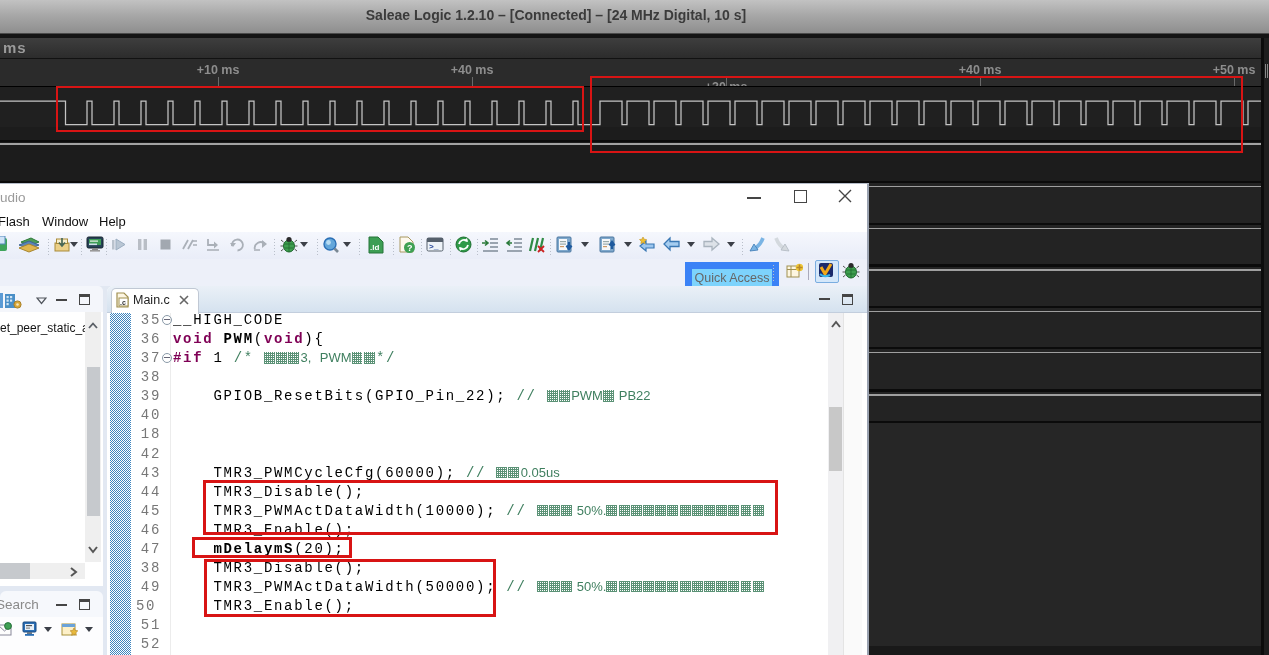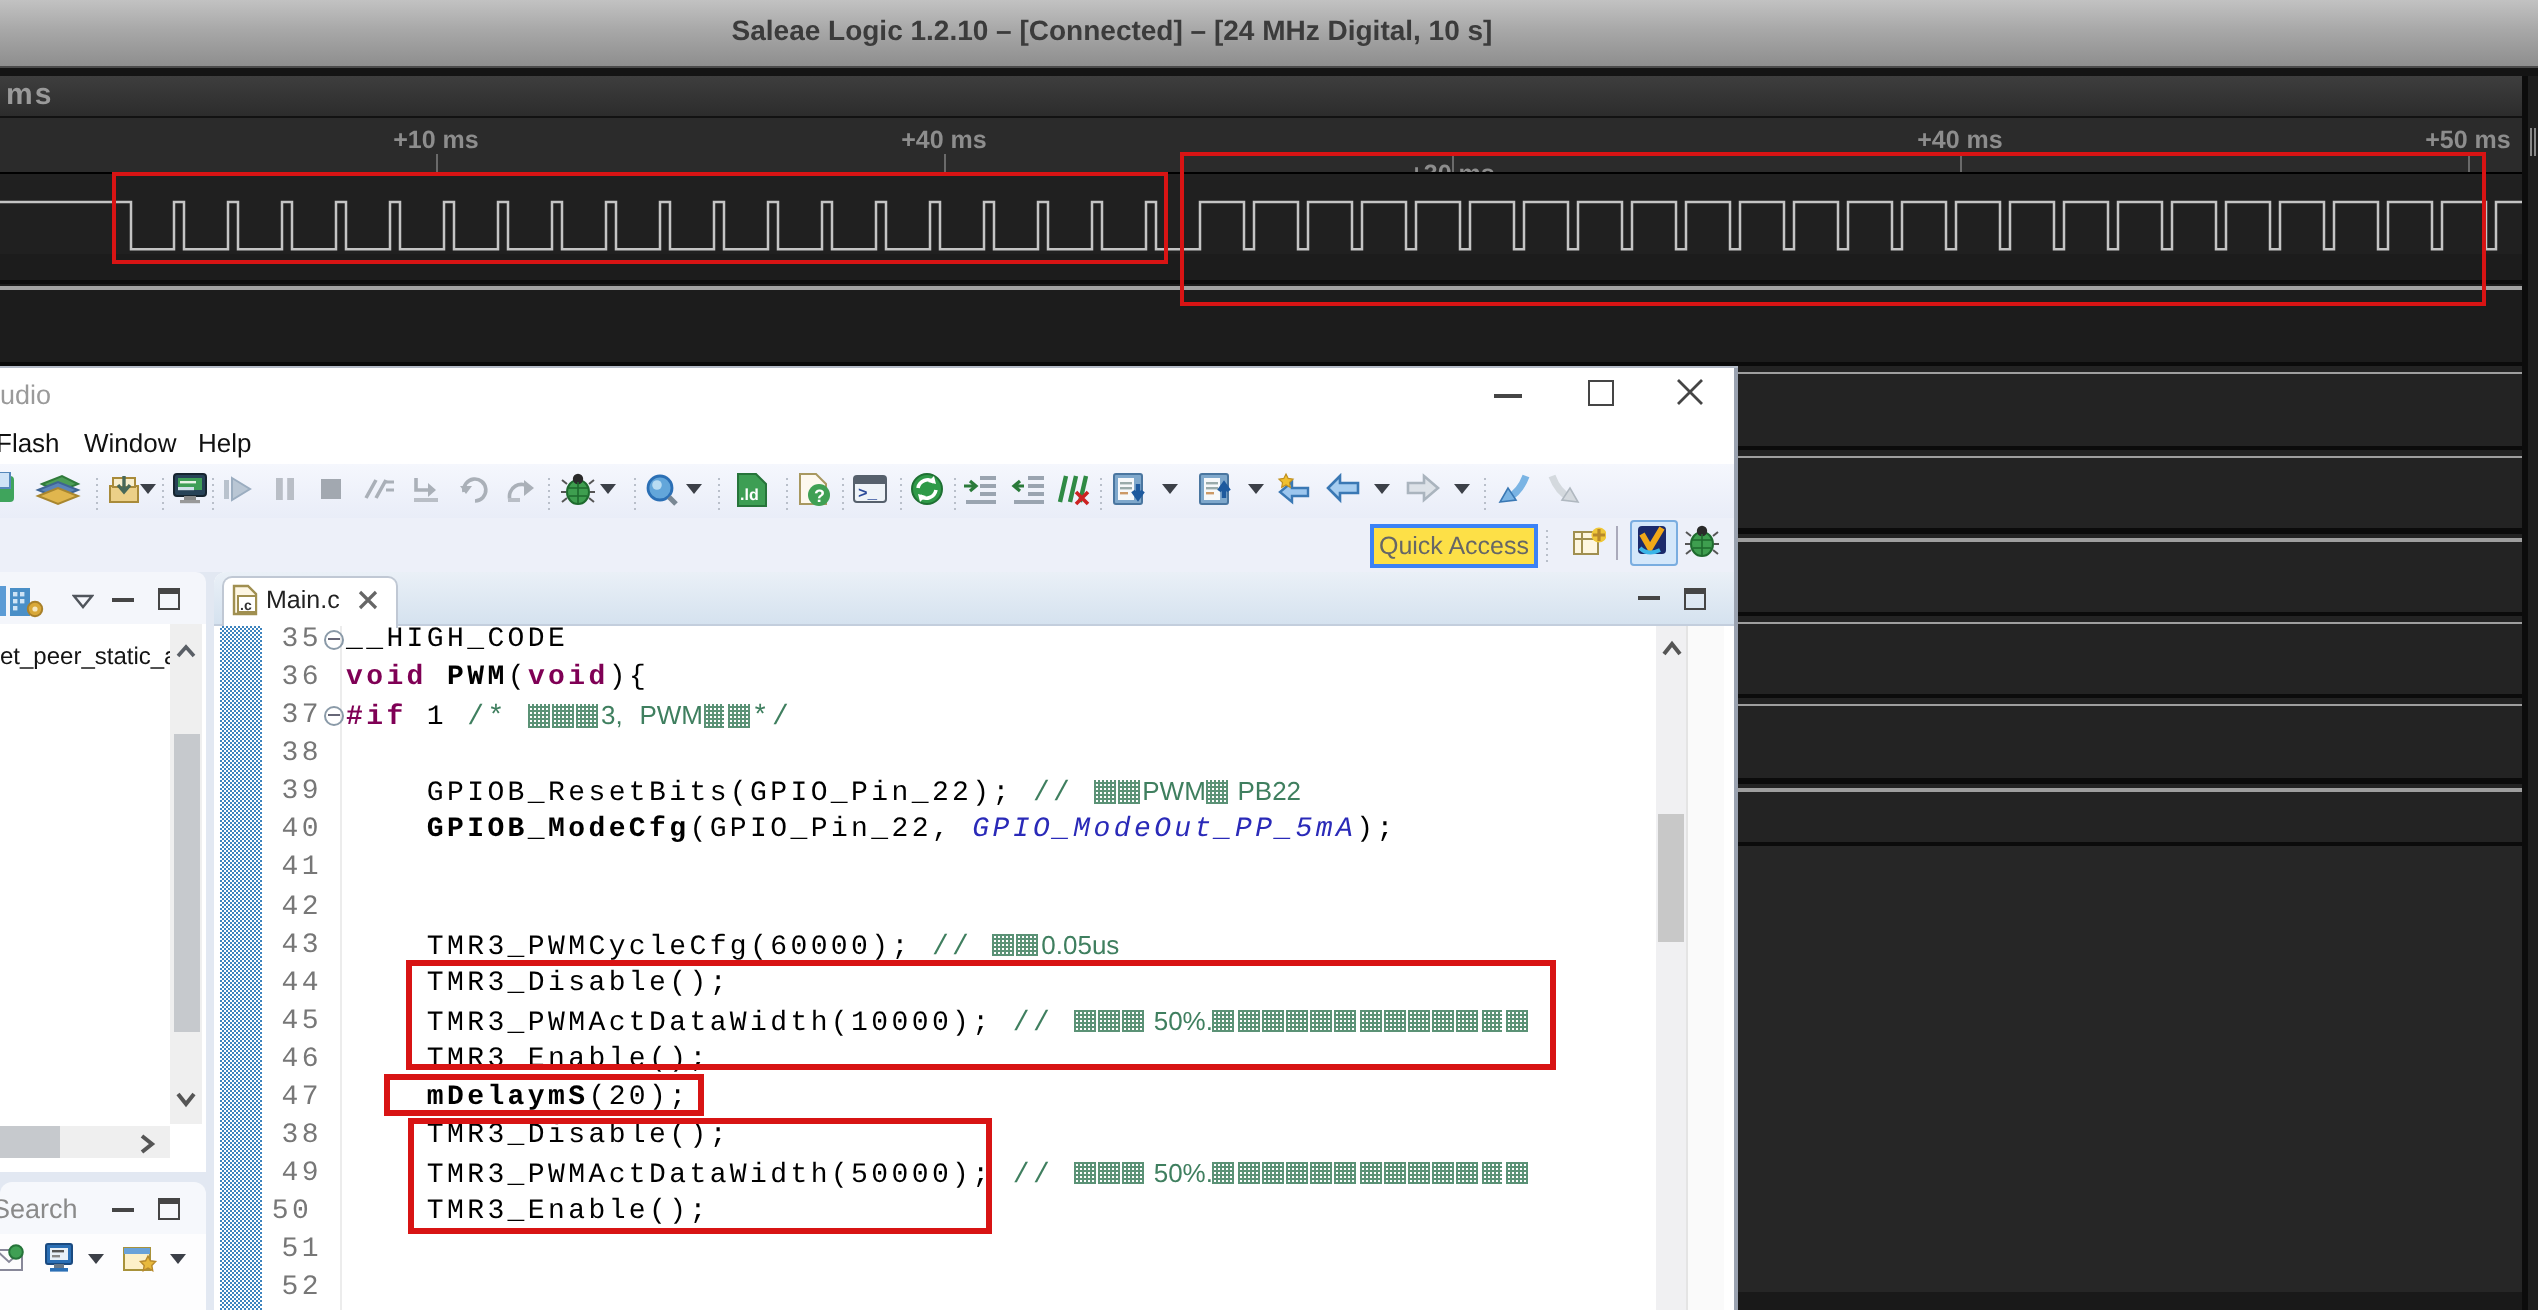--- a/index.html
+++ b/index.html
@@ -239,21 +239,21 @@
         <path d="M15,2 Q12,10 6,13" stroke="#7ab4e4" stroke-width="3.6" fill="none"></path>
         <polygon points="2,15 10,14 6,8" fill="#7ab4e4" stroke="#3a78b4" stroke-width="0.8"></polygon>
       </svg>
 <svg class="abs" style="left:772px;top:52px;" width="20" height="17" viewBox="0 0 20 17">
         <path d="M4,2 Q7,10 13,13" stroke="#d4d9de" stroke-width="3.6" fill="none"></path>
         <polygon points="17,15 9,14 13,8" fill="#d4d9de" stroke="#b0b8c0" stroke-width="0.8"></polygon>
       </svg>
 </div>
 
   <div class="abs" style="left:0;top:75px;width:869px;height:27px;background:#edf0f9;"></div>
-  <div class="abs" style="left:685px;top:77.5px;width:80px;height:18px;border:2px solid #3b82f6;background:#fde047;font-size:12.5px;color:#666;text-align:center;line-height:18px;">Quick Access</div>
+  <div class="abs" style="left:685px;top:77.5px;width:80px;height:18px;border:7px solid #3b82f6;background:#7dd3fc;font-size:12.5px;color:#666;text-align:center;line-height:18px;">Quick Access</div>
   <div class="abs" style="left:773px;top:79px;width:1px;height:18px;background-image:repeating-linear-gradient(0deg,#b9bfca 0 1px,transparent 1px 3px);"></div>
   <div id="qicons">
 <svg class="abs" style="left:786px;top:79px;" width="17" height="17" viewBox="0 0 17 17">
         <rect x="1" y="3" width="12" height="11" fill="#fdf6e0" stroke="#a08f50"></rect>
         <path d="M1,6.5 H13 M5,3 V14" stroke="#a08f50"></path>
         <circle cx="13.5" cy="4.5" r="3.8" fill="#f0c838"></circle>
         <path d="M13.5,1.5 V7.5 M10.5,4.5 H16.5" stroke="#b8892a" stroke-width="1.6"></path>
       </svg>
 <div class="abs" style="left:808px;top:79px;width:1px;height:17px;background:#aab;"></div>
 <div class="abs" style="left:815px;top:76px;width:22px;height:21px;background:#d4e7fa;border:1px solid #7aade0;border-radius:2px;"></div>
@@ -370,22 +370,21 @@
 <div class="ln" style="top:20.7px;">36</div>
 <div class="cl" style="top:20.7px;"><span class="kw">void</span> <span class="bb">PWM</span>(<span class="kw">void</span>){</div>
 <div class="ln" style="top:39.7px;">37</div>
 <div class="cl" style="top:39.7px;"><span class="kw">#if</span> 1 <span class="cm">/* <span class="g" style="width:10.9px;margin-right:1.3px;"></span><span class="g" style="width:10.9px;margin-right:1.3px;"></span><span class="g" style="width:10.9px;margin-right:1.3px;"></span><span class="sf">3</span><span class="sf" style="display:inline-block;width:12px;">,</span><span class="sf">PWM</span><span class="g" style="width:10.9px;margin-right:1.3px;"></span><span class="g" style="width:10.9px;margin-right:1.3px;"></span>*/</span></div>
 <div class="abs" style="left:161.5px;top:42.7px;width:8px;height:8px;border:1px solid #8a9aa8;border-radius:50%;"></div>
 <div class="abs" style="left:163.5px;top:46.400000000000006px;width:6px;height:1px;background:#667;"></div>
 <div class="ln" style="top:58.8px;">38</div>
 <div class="ln" style="top:77.8px;">39</div>
 <div class="cl" style="top:77.8px;">    GPIOB_ResetBits(GPIO_Pin_22); <span class="cm">// <span class="g" style="width:10.9px;margin-right:1.3px;"></span><span class="g" style="width:10.9px;margin-right:1.3px;"></span><span class="sf">PWM</span><span class="g" style="width:10.9px;margin-right:1.3px;"></span><span class="sf"> PB22</span></span></div>
 <div class="ln" style="top:96.9px;">40</div>
-<div class="cl" style="top:96.9px;">    <span class="bb">GPIOB_ModeCfg</span>(GPIO_Pin_22, <span class="it">GPIO_ModeOut_PP_5mA</span>);</div>
-<div class="ln" style="top:115.9px;">41</div>
+<div class="ln" style="top:115.9px;">18</div>
 <div class="ln" style="top:135.0px;">42</div>
 <div class="ln" style="top:154.0px;">43</div>
 <div class="cl" style="top:154.0px;">    TMR3_PWMCycleCfg(60000); <span class="cm">// <span class="g" style="width:10.9px;margin-right:1.3px;"></span><span class="g" style="width:10.9px;margin-right:1.3px;"></span><span class="sf">0.05us</span></span></div>
 <div class="ln" style="top:173.1px;">44</div>
 <div class="cl" style="top:173.1px;">    TMR3_Disable();</div>
 <div class="ln" style="top:192.1px;">45</div>
 <div class="cl" style="top:192.1px;">    TMR3_PWMActDataWidth(10000); <span class="cm">// <span class="g" style="width:10.9px;margin-right:1.3px;"></span><span class="g" style="width:10.9px;margin-right:1.3px;"></span><span class="g" style="width:10.9px;margin-right:1.3px;"></span><span class="sf"> 50%.</span><span class="g" style="width:10.9px;margin-right:1.3px;"></span><span class="g" style="width:10.9px;margin-right:1.3px;"></span><span class="g" style="width:10.9px;margin-right:1.3px;"></span><span class="g" style="width:10.9px;margin-right:1.3px;"></span><span class="g" style="width:10.9px;margin-right:1.3px;"></span><span class="g" style="width:10.9px;margin-right:1.3px;"></span><span class="g" style="width:10.9px;margin-right:1.3px;"></span><span class="g" style="width:10.9px;margin-right:1.3px;"></span><span class="g" style="width:10.9px;margin-right:1.3px;"></span><span class="g" style="width:10.9px;margin-right:1.3px;"></span><span class="g" style="width:10.9px;margin-right:1.3px;"></span><span class="g" style="width:10.9px;margin-right:1.3px;"></span><span class="g" style="width:10.9px;margin-right:1.3px;"></span></span></div>
 <div class="ln" style="top:211.2px;">46</div>
 <div class="cl" style="top:211.2px;">    TMR3_Enable();</div>
 <div class="ln" style="top:230.2px;">47</div>

